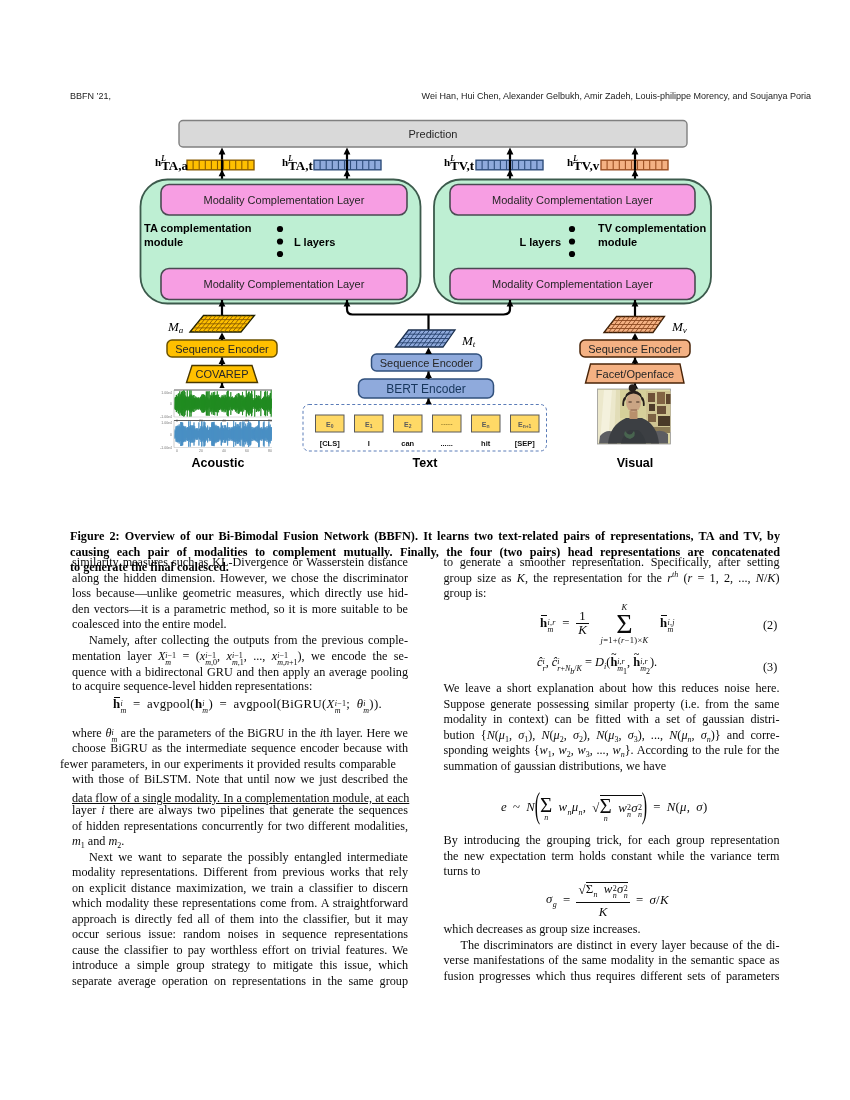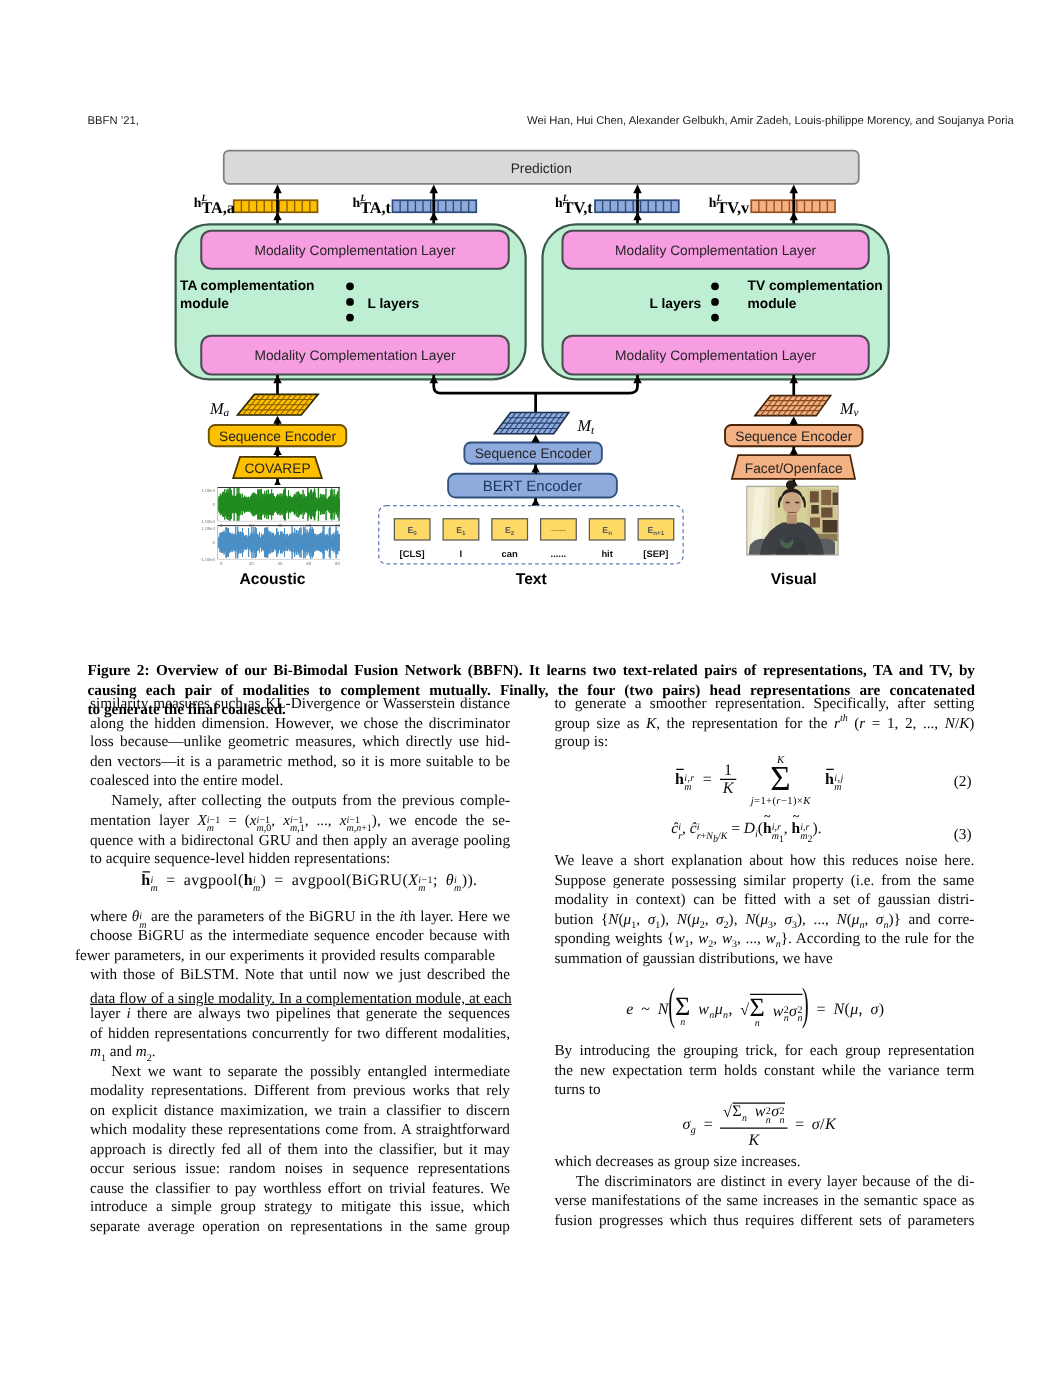--- a/index.html
+++ b/index.html
@@ -330,19 +330,19 @@
 <div class="ln" style="left:443.5px; top:696.8px;">Suppose generate possessing similar property (i.e. from the same</div>
 <div class="ln" style="left:443.5px; top:712.3px;">modality in context) can be fitted with a set of gaussian distri-</div>
 <div class="ln" style="left:443.5px; top:727.8px;">bution {<i>N</i>(<i>μ</i><sub>1</sub>, <i>σ</i><sub>1</sub>), <i>N</i>(<i>μ</i><sub>2</sub>, <i>σ</i><sub>2</sub>), <i>N</i>(<i>μ</i><sub>3</sub>, <i>σ</i><sub>3</sub>), ..., <i>N</i>(<i>μ<sub>n</sub></i>, <i>σ<sub>n</sub></i>)} and corre-</div>
 <div class="ln" style="left:443.5px; top:743.3px;">sponding weights {<i>w</i><sub>1</sub>, <i>w</i><sub>2</sub>, <i>w</i><sub>3</sub>, ..., <i>w<sub>n</sub></i>}. According to the rule for the</div>
 <div class="ln pe" style="left:443.5px; top:758.8px;">summation of gaussian distributions, we have</div>
 <div class="ln" style="left:443.5px; top:833.3px;">By introducing the grouping trick, for each group representation</div>
 <div class="ln" style="left:443.5px; top:848.8px;">the new expectation term holds constant while the variance term</div>
 <div class="ln pe" style="left:443.5px; top:864.3px;">turns to</div>
 <div class="ln pe" style="left:443.5px; top:922.3px;">which decreases as group size increases.</div>
 <div class="ln" style="left:443.5px; top:937.8px;"><span style="display:inline-block;width:17px;"></span>The discriminators are distinct in every layer because of the di-</div>
-<div class="ln" style="left:443.5px; top:953.3px;">verse manifestations of the same increases in the semantic space as</div>
+<div class="ln" style="left:443.5px; top:953.3px;">verse manifestations of the same modality in the semantic space as</div>
 <div class="ln" style="left:443.5px; top:968.8px;">fusion progresses which thus requires different sets of parameters</div>
 <div class="eq" style="left:540px; top:602.5px; font-size:12.8px; word-spacing:3px; letter-spacing:0.3px;"><b class="ob">h</b><span class="ss"><span class="t"><i>i</i>,<i>r</i></span><span class="b"><i>m</i></span></span> = <span class="frac"><span class="n">1</span><span class="d"><i>K</i></span></span> <span style="display:inline-block; vertical-align:middle; text-align:center; margin:0 5px;"><span style="display:block; font-size:8.5px; line-height:9px;"><i>K</i></span><span class="sumL" style="display:block; line-height:24px;">Σ</span><span style="display:block; font-size:8.5px; line-height:9.5px;"><i>j</i>=1+(<i>r</i>−1)×<i>K</i></span></span>&nbsp;<b class="ob">h</b><span class="ss"><span class="t"><i>i</i>,<i>j</i></span><span class="b"><i>m</i></span></span></div>
 <div class="eq" style="left:763px; top:618px;">(2)</div>
 <div class="eq" style="left:537px; top:655px; font-size:12.4px;"><i>ĉ</i><span class="ss"><span class="t"><i>i</i></span><span class="b"><i>r</i></span></span>, <i>ĉ</i><span class="ss"><span class="t"><i>i</i></span><span class="b"><i>r</i>+<i>N<sub>b</sub></i>/<i>K</i></span></span> = <i>D<sub>i</sub></i>(<b class="ot">h</b><span class="ss"><span class="t"><i>i</i>,<i>r</i></span><span class="b"><i>m</i><sub>1</sub></span></span>, <b class="ot">h</b><span class="ss"><span class="t"><i>i</i>,<i>r</i></span><span class="b"><i>m</i><sub>2</sub></span></span>).</div>
 <div class="eq" style="left:763px; top:660px;">(3)</div>
 <div class="eq" style="left:501px; top:795px; font-size:12.8px; word-spacing:2.5px; letter-spacing:0.3px;"><i>e</i> ~ <i>N</i><span class="bigp">(</span><span style="display:inline-block; vertical-align:middle; text-align:center;"><span class="sum" style="display:block; line-height:18px; top:0;">Σ</span><span style="display:block; font-size:8px; line-height:7px;"><i>n</i></span></span> <i>w<sub>n</sub>μ<sub>n</sub></i>, <span style="display:inline-block; vertical-align:middle;">√<span class="sqrt"><span style="display:inline-block; vertical-align:middle; text-align:center;"><span class="sum" style="display:block; line-height:18px; top:0;">Σ</span><span style="display:block; font-size:8px; line-height:7px;"><i>n</i></span></span> <i>w</i><span class="ss"><span class="t">2</span><span class="b"><i>n</i></span></span><i>σ</i><span class="ss"><span class="t">2</span><span class="b"><i>n</i></span></span></span></span><span class="bigp">)</span> = <i>N</i>(<i>μ</i>, <i>σ</i>)</div>
 <div class="eq" style="left:546px; top:881.5px; font-size:12.8px; word-spacing:2.5px; letter-spacing:0.3px;"><i>σ<sub>g</sub></i> = <span class="frac"><span class="n" style="padding-bottom:3px;">√<span class="sqrt">Σ<sub style="font-size:8px;"><i>n</i></sub> <i>w</i><span class="ss"><span class="t">2</span><span class="b"><i>n</i></span></span><i>σ</i><span class="ss"><span class="t">2</span><span class="b"><i>n</i></span></span></span></span><span class="d" style="padding-top:2.5px;"><i>K</i></span></span> = <i>σ</i>/<i>K</i></div>
 </body></html>

